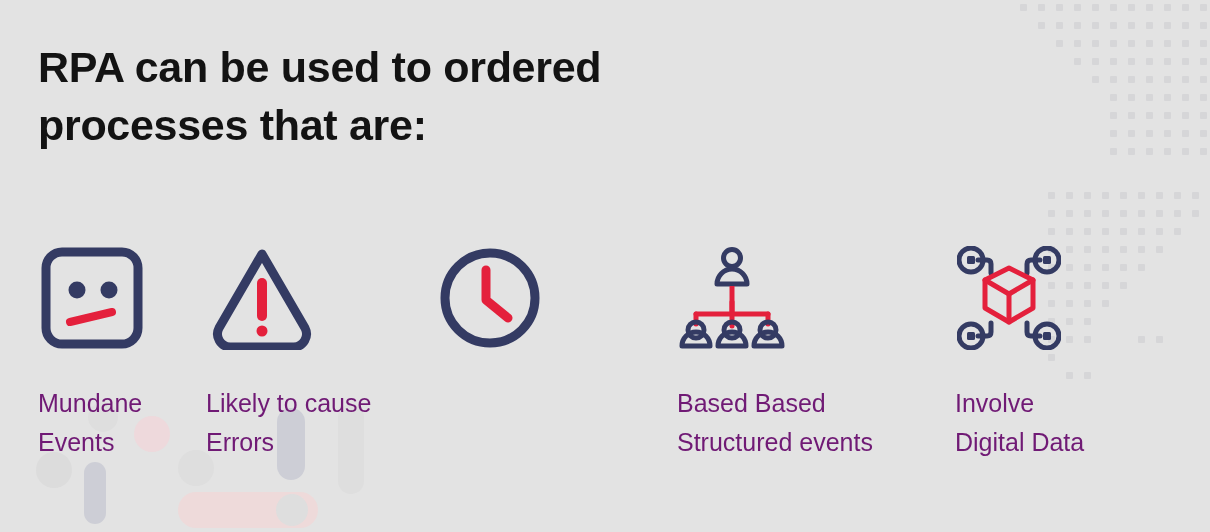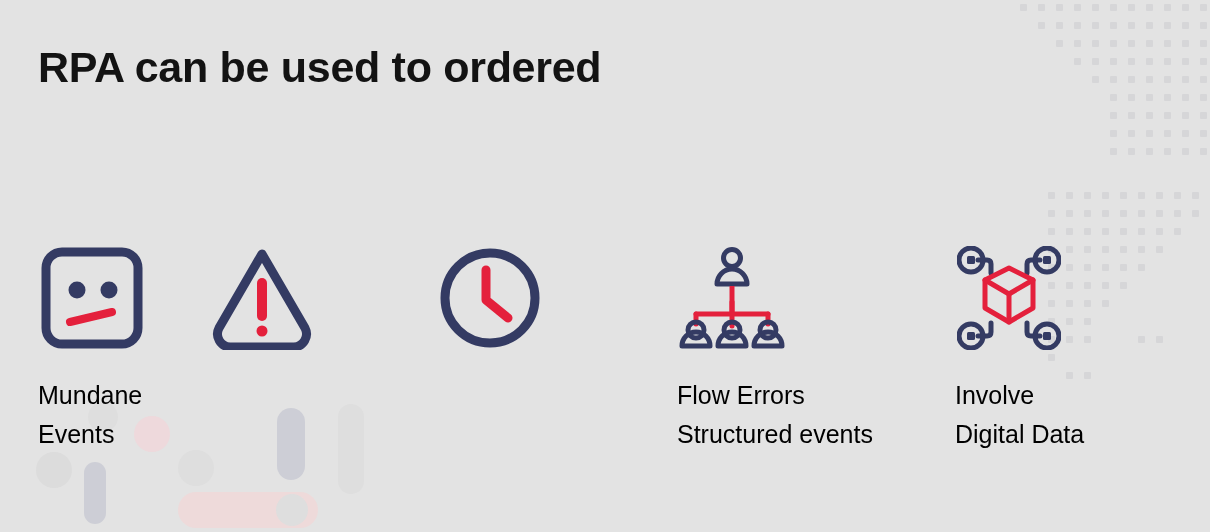--- a/index.html
+++ b/index.html
@@ -62,24 +62,24 @@
     flex-direction: column;
     align-items: flex-start;
   }
   .card-icon {
     height: 104px;
     display: flex;
     align-items: center;
     justify-content: flex-start;
   }
   .card-label {
-    margin-top: 26px;
+    margin-top: 34px;
     font-size: 25px;
     line-height: 1.55;
-    color: #000000;
+    color: #701a75;
     white-space: pre-line;
   }
 
   
   .card-0 { width: 168px; }
   .card-1 { width: 230px; }
   .card-2 { width: 241px; }
   .card-3 { width: 278px; }
   .card-4 { width: 240px; }
 
@@ -230,20 +230,21 @@
 <div class="blob" style="left:134px; top:416px; width:36px; height:36px; background:#eed9dc; border-radius:50%;"></div>
 <div class="blob" style="left:277px; top:408px; width:28px; height:72px; background:#cdced6; border-radius:14px;"></div>
 <div class="blob" style="left:36px; top:452px; width:36px; height:36px; background:#dcdcdc; border-radius:50%;"></div>
 <div class="blob" style="left:178px; top:450px; width:36px; height:36px; background:#dedede; border-radius:50%;"></div>
 <div class="blob" style="left:276px; top:494px; width:32px; height:32px; background:#dedede; border-radius:50%;"></div>
 <div class="blob" style="left:338px; top:404px; width:26px; height:90px; background:#dedede; border-radius:13px;"></div>
 <div class="blob" style="left:88px; top:402px; width:30px; height:30px; background:#dedede; border-radius:50%;"></div>
 
 <h1 class="heading">
   <span class="line">RPA can be used to ordered</span>
+  <span class="line">processes that are:</span>
 </h1>
 
 <div class="cards">
 
   <div class="card card-0">
     <div class="card-icon">
       <svg width="112" height="104" viewBox="0 0 112 104" aria-hidden="true">
         <rect x="8" y="6" width="92" height="92" rx="16" ry="16" fill="none" stroke="#343b63" stroke-width="9"></rect>
         <circle cx="39" cy="44" r="8.5" fill="#343b63"></circle>
         <circle cx="71" cy="44" r="8.5" fill="#343b63"></circle>
@@ -255,20 +256,22 @@
   </div>
 
   <div class="card card-1">
     <div class="card-icon">
       <svg width="108" height="104" viewBox="0 0 108 104" aria-hidden="true">
         <path d="M54 8 L97 82 a13 13 0 0 1 -11 19 L22 101 a13 13 0 0 1 -11 -19 Z" fill="none" stroke="#343b63" stroke-width="9" stroke-linejoin="round"></path>
         <line x1="54" y1="37" x2="54" y2="70" stroke="#e4203c" stroke-width="10" stroke-linecap="round"></line>
         <circle cx="54" cy="85" r="5.5" fill="#e4203c"></circle>
       </svg>
     </div>
+    <div class="card-label">Likely to cause
+Errors</div>
   </div>
 
   <div class="card card-2">
     <div class="card-icon">
       <svg width="104" height="104" viewBox="0 0 104 104" aria-hidden="true">
         <circle cx="52" cy="52" r="45" fill="none" stroke="#343b63" stroke-width="9"></circle>
         <polyline points="48,24 48,54 70,72" fill="none" stroke="#e4203c" stroke-width="9" stroke-linecap="round" stroke-linejoin="round"></polyline>
       </svg>
     </div>
   </div>
@@ -289,21 +292,21 @@
         <circle cx="17" cy="84" r="8" fill="none" stroke="#343b63" stroke-width="5"></circle>
         <path d="M3 100 a14 14 0 0 1 28 0 Z" fill="none" stroke="#343b63" stroke-width="5" stroke-linejoin="round"></path>
 
         <circle cx="53" cy="84" r="8" fill="none" stroke="#343b63" stroke-width="5"></circle>
         <path d="M39 100 a14 14 0 0 1 28 0 Z" fill="none" stroke="#343b63" stroke-width="5" stroke-linejoin="round"></path>
 
         <circle cx="89" cy="84" r="8" fill="none" stroke="#343b63" stroke-width="5"></circle>
         <path d="M75 100 a14 14 0 0 1 28 0 Z" fill="none" stroke="#343b63" stroke-width="5" stroke-linejoin="round"></path>
       </svg>
     </div>
-    <div class="card-label">Flow Errors
+    <div class="card-label">Based Based
 Structured events</div>
   </div>
 
   <div class="card card-4">
     <div class="card-icon">
       <svg width="104" height="104" viewBox="0 0 104 104" aria-hidden="true">
 
         <path d="M21 14 L30 14 Q34 14 34 18 L34 27" fill="none" stroke="#343b63" stroke-width="5" stroke-linecap="round"></path>
         <path d="M83 14 L74 14 Q70 14 70 18 L70 27" fill="none" stroke="#343b63" stroke-width="5" stroke-linecap="round"></path>
         <path d="M21 90 L30 90 Q34 90 34 86 L34 77" fill="none" stroke="#343b63" stroke-width="5" stroke-linecap="round"></path>

